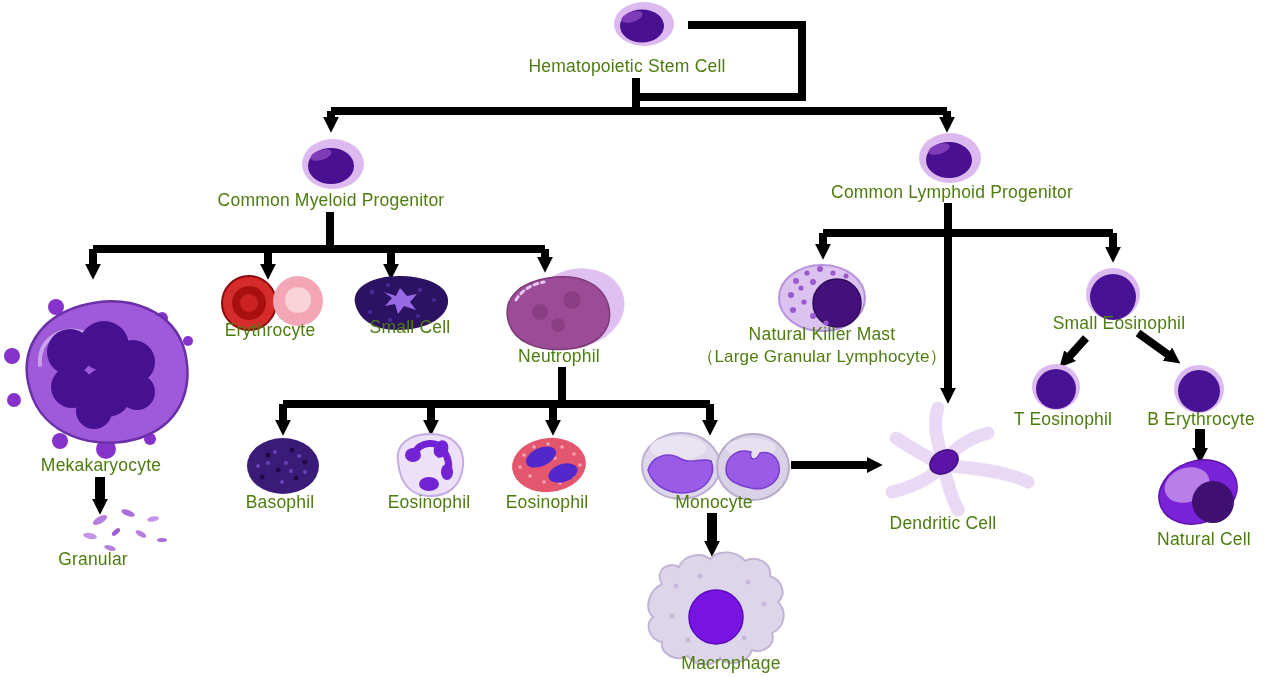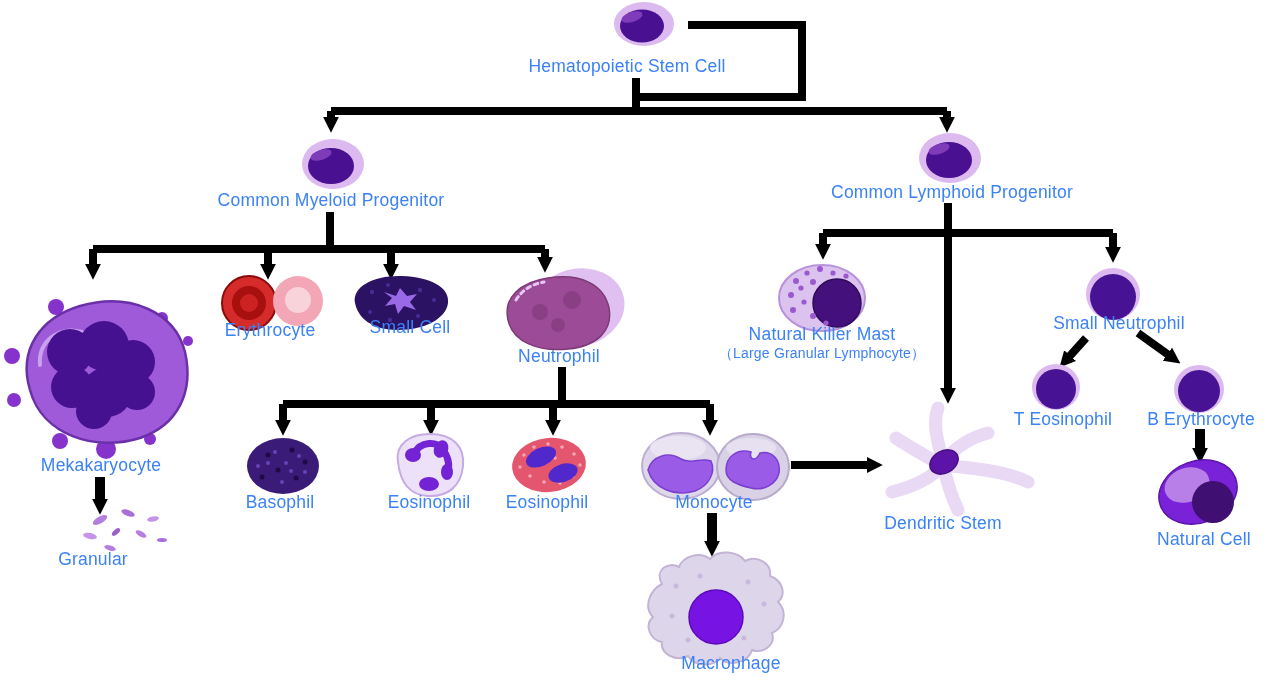--- a/index.html
+++ b/index.html
@@ -9,24 +9,24 @@
     background:#ffffff;
     font-family:"Liberation Sans", sans-serif;
     overflow:hidden;
   }
   svg.layer{position:absolute;left:0;top:0;}
   .lbl{
     position:absolute;
     transform:translateX(-50%);
     white-space:nowrap;
     font-size:17.5px;
-    color:#3b82f6;
+    color:#4d7c0f;
     letter-spacing:0.2px;
   }
-  .lbl.sub{font-size:14px;}
+  .lbl.sub{font-size:17px;}
 </style>
 </head>
 <body>
 
 <div id="canvas">
 
   <svg class="layer" width="1269" height="677" viewBox="0 0 1269 677">
     <defs>
       <marker id="ah" viewBox="0 0 10 10" refX="2" refY="5" markerWidth="16" markerHeight="16" orient="auto" markerUnits="userSpaceOnUse">
         <path d="M0,0 L10,5 L0,10 Z" fill="#000"></path>
@@ -299,21 +299,21 @@
   <div class="lbl" style="left:101px;top:455px">Mekakaryocyte</div>
   <div class="lbl" style="left:93px;top:549px">Granular</div>
   <div class="lbl" style="left:270px;top:320px">Erythrocyte</div>
   <div class="lbl" style="left:410px;top:317px">Small Cell</div>
   <div class="lbl" style="left:559px;top:346px">Neutrophil</div>
   <div class="lbl" style="left:280px;top:492px">Basophil</div>
   <div class="lbl" style="left:429px;top:492px">Eosinophil</div>
   <div class="lbl" style="left:547px;top:492px">Eosinophil</div>
   <div class="lbl" style="left:714px;top:492px">Monocyte</div>
   <div class="lbl" style="left:731px;top:653px">Macrophage</div>
-  <div class="lbl" style="left:943px;top:513px">Dendritic Stem</div>
+  <div class="lbl" style="left:943px;top:513px">Dendritic Cell</div>
   <div class="lbl" style="left:822px;top:324px">Natural Killer Mast</div>
   <div class="lbl sub" style="left:822px;top:345px">（Large Granular Lymphocyte）</div>
-  <div class="lbl" style="left:1119px;top:313px">Small Neutrophil</div>
+  <div class="lbl" style="left:1119px;top:313px">Small Eosinophil</div>
   <div class="lbl" style="left:1063px;top:409px">T Eosinophil</div>
   <div class="lbl" style="left:1201px;top:409px">B Erythrocyte</div>
   <div class="lbl" style="left:1204px;top:529px">Natural Cell</div>
 
 </div>
 
 </body></html>

